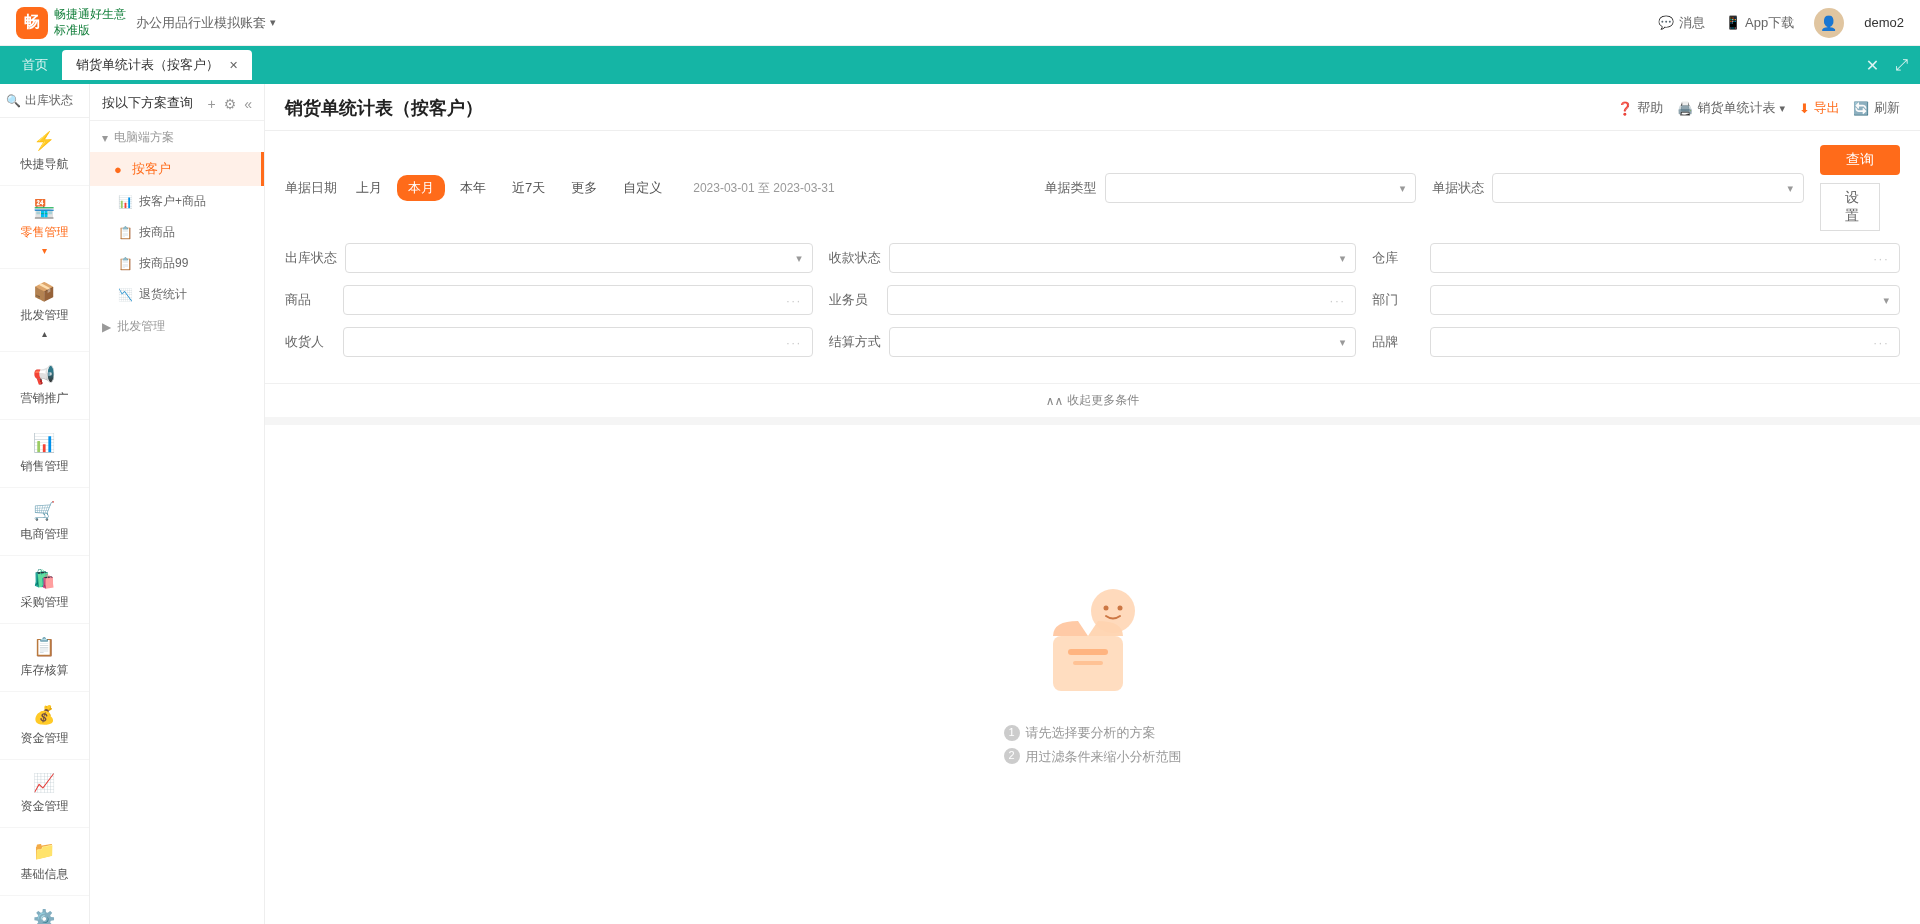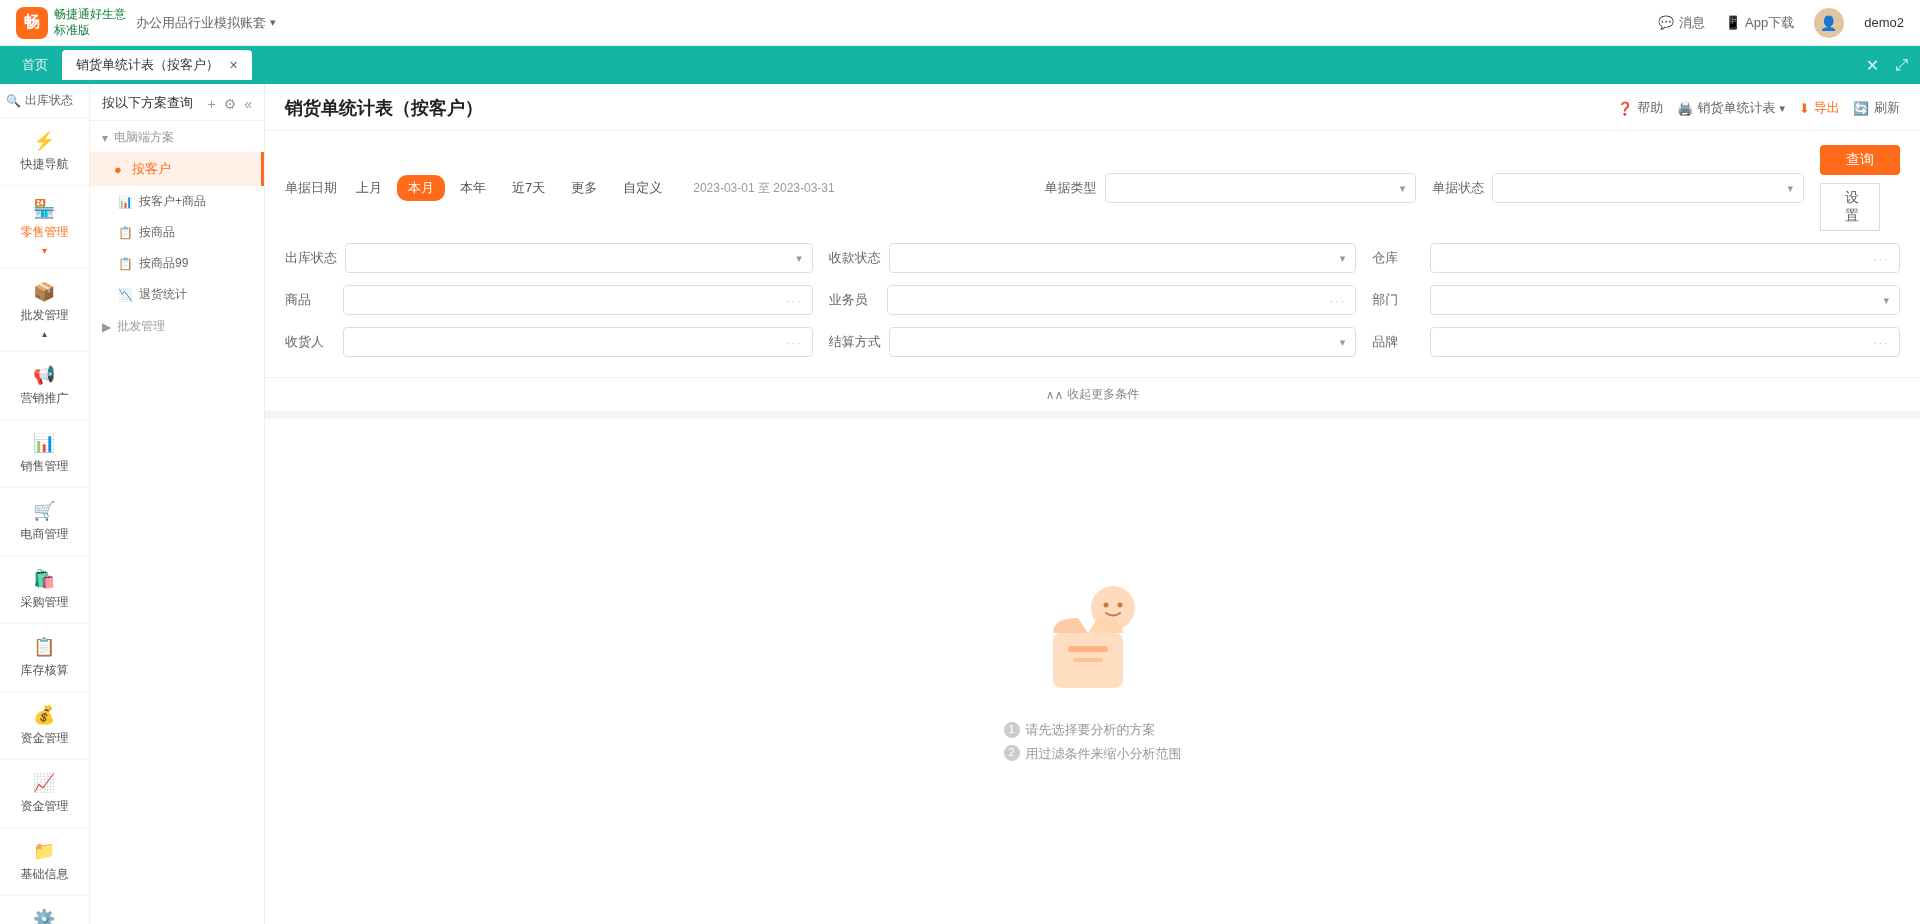--- a/index.html
+++ b/index.html
@@ -147,21 +147,21 @@
     .page-action-btn.export { color: #ff6b1a; }
 
     
     .filter-area {
       background: #fff;
       padding: 14px 20px;
     }
     .filter-row {
       display: flex; align-items: center; gap: 16px; margin-bottom: 12px;
     }
-    .filter-row:last-child { margin-bottom: 6px; }
+    .filter-row:last-child { margin-bottom: 12px; }
     .filter-item {
       display: flex; align-items: center; gap: 8px; flex: 1;
     }
     .filter-label { color: #666; font-size: 13px; white-space: nowrap; min-width: 50px; }
     .filter-control {
       flex: 1; height: 30px; border: 1px solid #ddd; border-radius: 4px;
       display: flex; align-items: center; padding: 0 10px; gap: 6px;
       background: #fff; cursor: pointer; font-size: 13px;
     }
     .filter-control .fc-text { flex: 1; color: #333; }

